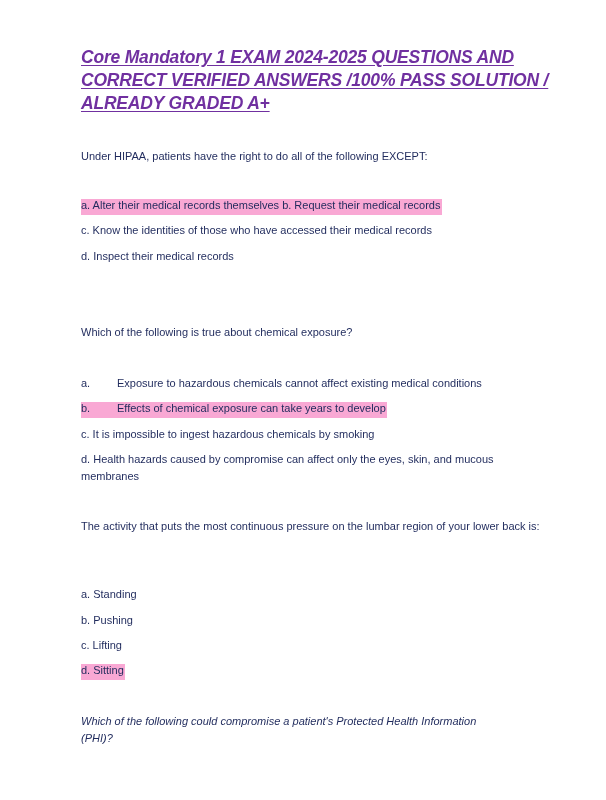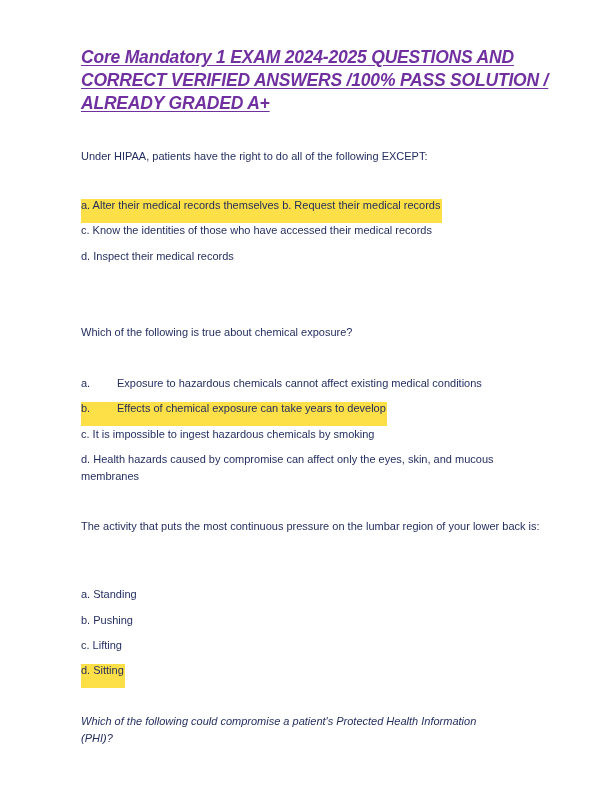--- a/index.html
+++ b/index.html
@@ -41,22 +41,22 @@
       font-size: 11px;
       line-height: 17px;
       color: #1f2a5c;
       white-space: nowrap;
     }
     .line.wrap {
       white-space: normal;
       width: 470px;
     }
     .hl {
-      background: #fde047;
-      padding: 0 1px 12px 0;
+      background: #f9a8d4;
+      padding: 0 1px 4px 0;
     }
     .tab-label {
       display: inline-block;
       width: 36px;
     }
   </style>
 </head>
 <body>
 
 <div class="page">

